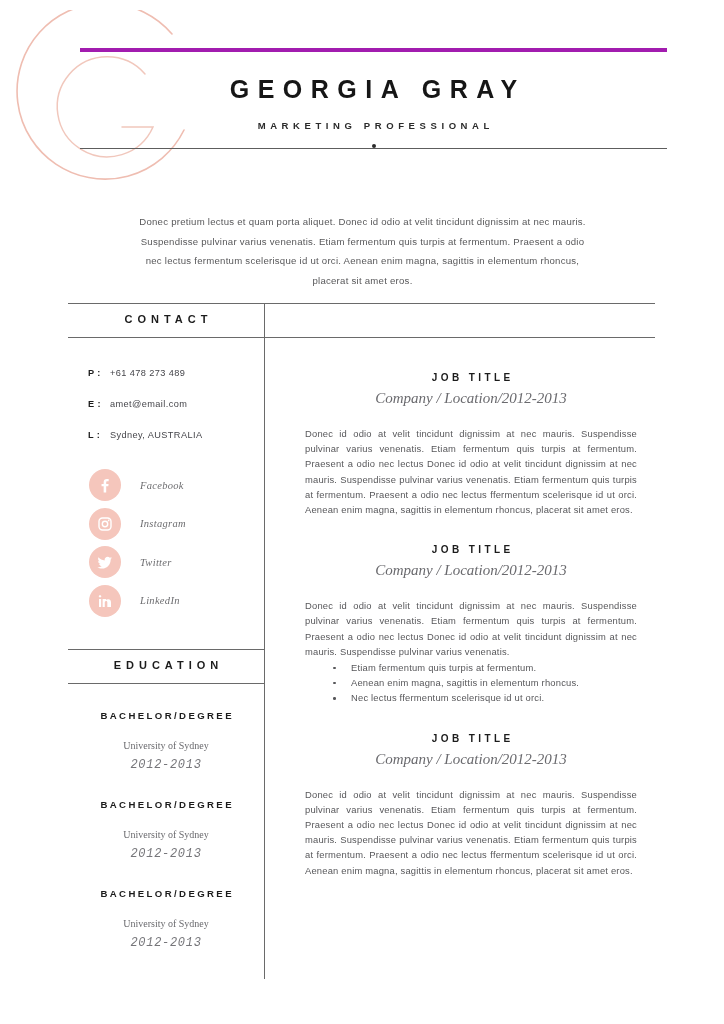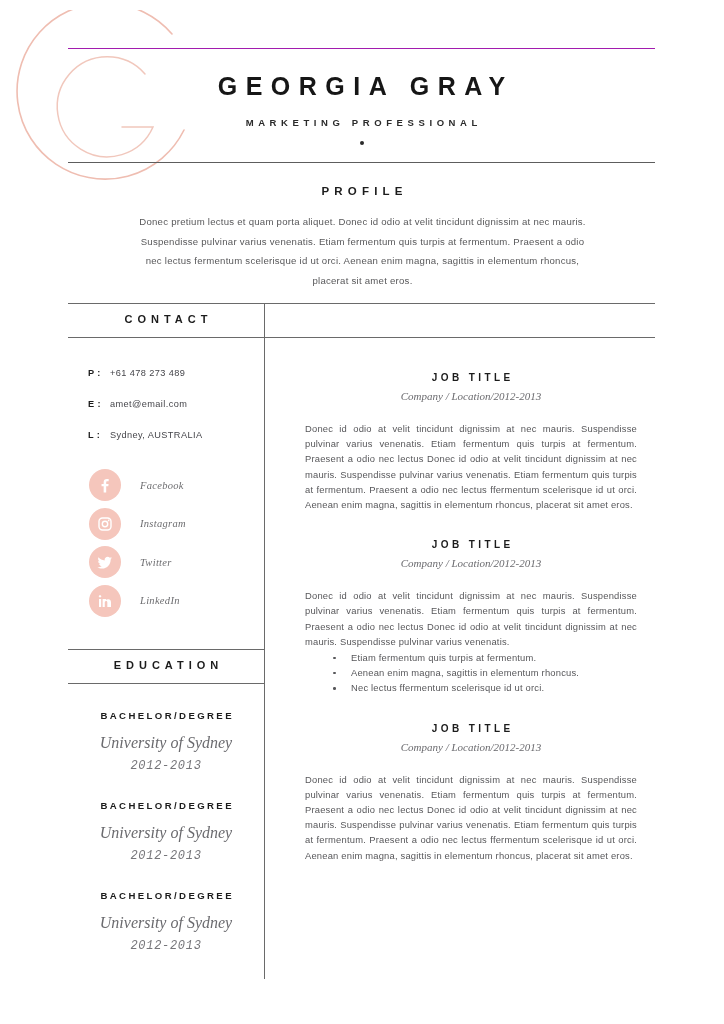--- a/index.html
+++ b/index.html
@@ -20,23 +20,23 @@
   .monogram {
     position: absolute;
     left: 12px; top: 10px;
     width: 200px; height: 195px;
     pointer-events: none;
   }
 
   
   .header {
     position: absolute;
-    left: 68px; top: 48px;
-    width: 587px; height: 115px;
-    border-top: 1px solid #a21caf;
+    left: 80px; top: 48px;
+    width: 587px; height: 101px;
+    border-top: 4px solid #a21caf;
     border-bottom: 1px solid #5d5d5d;
     text-align: center;
   }
   .name {
     margin-top: 23px;
     font-size: 25px;
     letter-spacing: 8.5px;
     font-weight: 600;
     color: #161616;
     text-indent: 8.5px;
@@ -145,24 +145,23 @@
   .edu-list { position: absolute; left: 68px; top: 710px; width: 196px; text-align: center; }
   .edu-item { margin-bottom: 27px; }
   .edu-degree {
     font-size: 9.6px;
     letter-spacing: 2.4px;
     font-weight: 700;
     color: #1c1c1c;
     text-indent: 2.4px;
   }
   .edu-school {
-    margin-top: 13px;
+    margin-top: 19px;
     font-family: "Liberation Serif", serif;
-    font-style: italic;
-    font-size: 16px;
+    font-size: 10px;
     color: #6a6a6e;
   }
   .edu-years {
     margin-top: 7px;
     font-family: Liberation Mono, monospace;
     font-style: italic;
     font-size: 12px;
     letter-spacing: 0.7px;
     color: #76767a;
   }
@@ -176,21 +175,21 @@
     letter-spacing: 3.4px;
     font-weight: 700;
     color: #1c1c1c;
     text-indent: 3.4px;
   }
   .exp-meta {
     text-align: center;
     margin-top: 7px;
     font-family: "Liberation Serif", serif;
     font-style: italic;
-    font-size: 11px;
+    font-size: 15px;
     color: #6a6a6e;
   }
   .exp-body {
     margin-top: 19px;
     text-align: justify;
     font-size: 9.4px;
     line-height: 15.2px;
     letter-spacing: 0.2px;
     color: #57575a;
   }
@@ -223,21 +222,20 @@
       <path d="M 133 64 A 50 50 0 1 0 141 117 L 110 117" stroke="#f1c7bc" stroke-width="1.5" fill="none" stroke-linecap="round"></path>
     </svg>
   </div>
 
   <div class="header">
     <div class="name">GEORGIA GRAY</div>
     <div class="subtitle">MARKETING PROFESSIONAL</div>
     <div class="header-dot"></div>
   </div>
 
-  <div class="profile-title">PROFILE</div>
   <div class="profile-text">Donec pretium lectus et quam porta aliquet. Donec id odio at velit tincidunt dignissim at nec mauris. Suspendisse pulvinar varius venenatis. Etiam fermentum quis turpis at fermentum. Praesent a odio nec lectus fermentum scelerisque id ut orci. Aenean enim magna, sagittis in elementum rhoncus, placerat sit amet eros.</div>
 
   <div class="rule" style="left:68px; top:303px; width:196px;"></div>
   <div class="rule" style="left:68px; top:337px; width:196px;"></div>
   <div class="rule" style="left:265px; top:303px; width:390px;"></div>
   <div class="rule" style="left:265px; top:337px; width:390px;"></div>
   <div class="vrule" style="left:264px; top:303px; height:676px;"></div>
   <div class="rule" style="left:68px; top:649px; width:196px;"></div>
   <div class="rule" style="left:68px; top:683px; width:196px;"></div>
 

